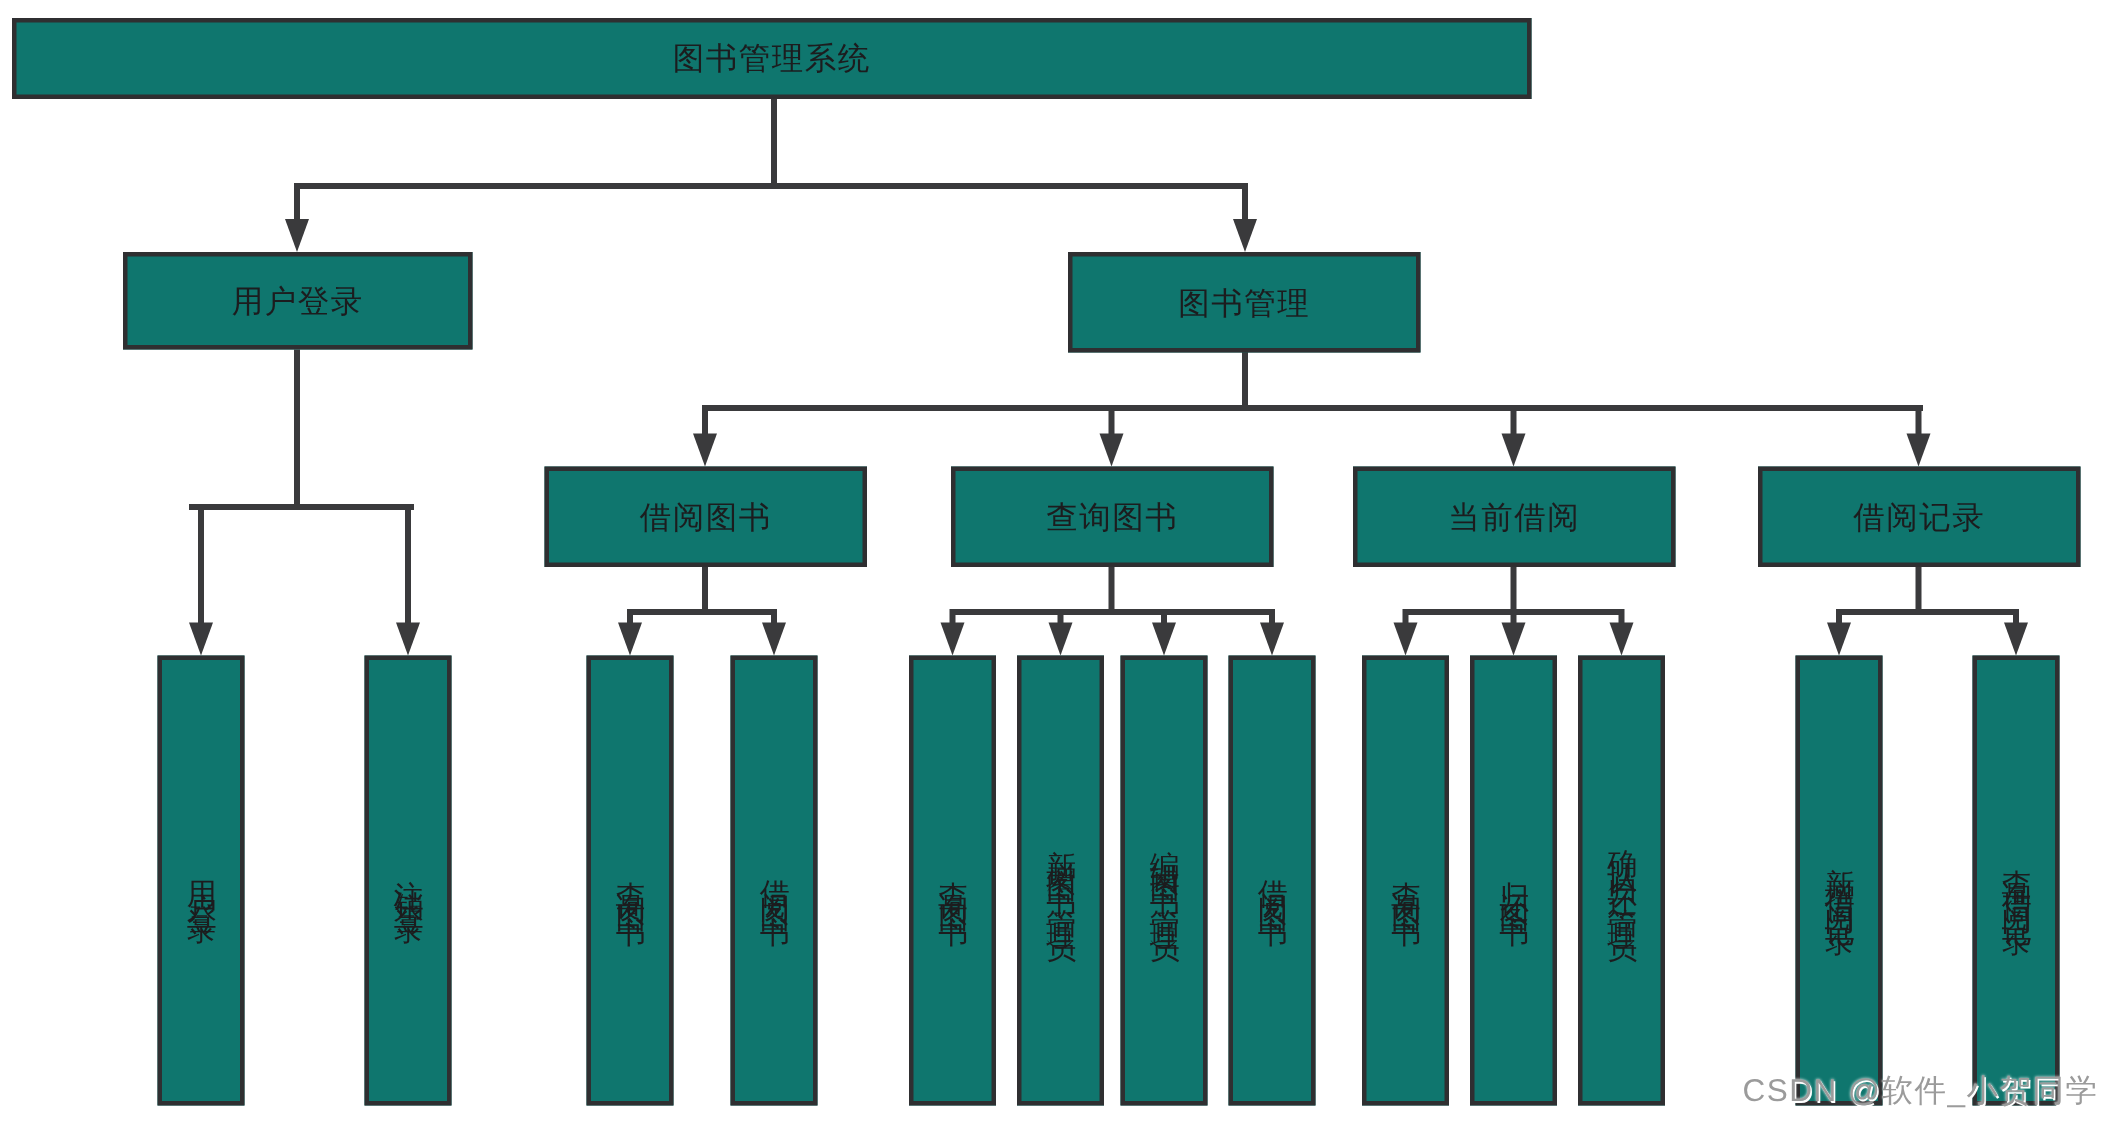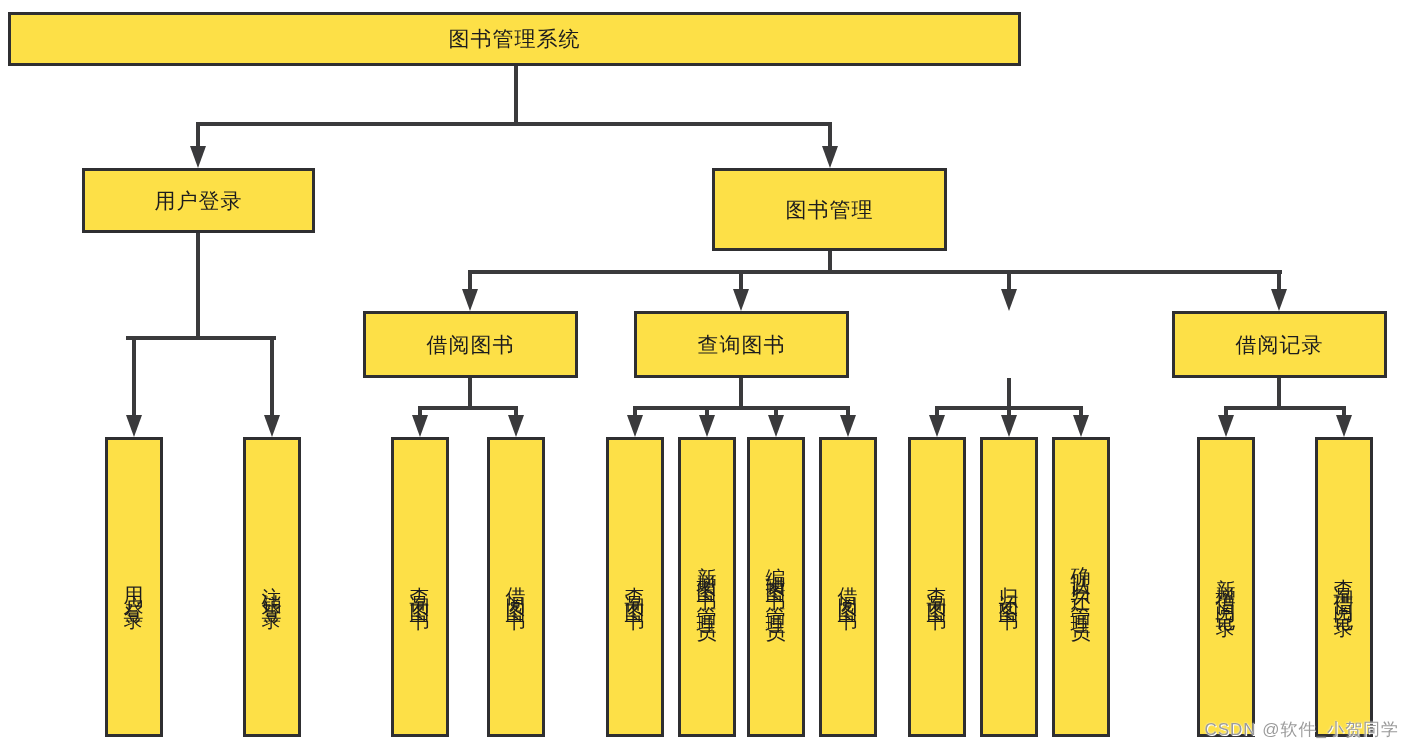--- a/index.html
+++ b/index.html
@@ -15,38 +15,38 @@
     width:1405px;height:747px;
     background:var(--bg);
     font-family:"Liberation Sans","DejaVu Sans",sans-serif;
     overflow:hidden;
   }
   
   .node{
     position:absolute;
     box-sizing:border-box;
     border:3px solid var(--border);
-    background:#fde047;
+    background:#0f766e;
     display:flex;align-items:center;justify-content:center;
     color:var(--text);
     font-size:21px;
     letter-spacing:1px;
   }
   .node.vtext{
     writing-mode:vertical-rl;
     text-orientation:mixed;
     font-size:20px;
     letter-spacing:8px;
     line-height:1;
   }
   
   .n-root{left:8px;top:12px;width:1013px;height:54px;}
   
   .n-user-login{left:82px;top:168px;width:233px;height:65px;}
-  .n-book-mgmt{left:712px;top:168px;width:235px;height:83px;}
+  .n-book-mgmt{left:712px;top:168px;width:235px;height:67px;}
   
   .lvl3{top:311px;height:67px;width:215px;}
   .n-nb{left:363px;}
   .n-bb{left:634px;}
   .n-cb{left:902px;}
   .n-br{left:1172px;}
   
   .leaf{top:437px;height:300px;width:58px;}
   .n-ul-login{left:105px;}
   .n-ul-logout{left:243px;}
@@ -102,21 +102,21 @@
   .c-br-h{left:1224px;top:406px;width:122px;}
   
   .dleaf{top:410px;height:27px;}
   .d-nb1{left:412px;} .d-nb2{left:508px;}
   .d-bb1{left:627px;} .d-bb2{left:699px;} .d-bb3{left:768px;} .d-bb4{left:840px;}
   .d-cb1{left:929px;} .d-cb2{left:1001px;} .d-cb3{left:1073px;}
   .d-br1{left:1218px;} .d-br2{left:1336px;}
   
   .watermark{
     position:absolute;right:6px;bottom:6px;
-    font-size:17px;color:var(--wm);z-index:5;
+    font-size:21px;color:var(--wm);z-index:5;
     text-shadow:0 0 2px #fff,1px 1px 0 #fff;
     letter-spacing:1px;white-space:nowrap;
   }
 </style>
 </head>
 <body>
 
 <div id="stage">
 
   <div class="vline c-root-v"></div>
@@ -157,20 +157,21 @@
   <div class="drop dleaf d-br1"></div>
   <div class="drop dleaf d-br2"></div>
 
   <div class="node n-root">图书管理系统</div>
 
   <div class="node n-user-login">用户登录</div>
   <div class="node n-book-mgmt">图书管理</div>
 
   <div class="node lvl3 n-nb">借阅图书</div>
   <div class="node lvl3 n-bb">查询图书</div>
+  <div class="node lvl3 n-cb">当前借阅</div>
   <div class="node lvl3 n-br">借阅记录</div>
 
   <div class="node vtext leaf n-ul-login">用户登录</div>
   <div class="node vtext leaf n-ul-logout">注销登录</div>
 
   <div class="node vtext leaf n-nb-query">查询图书</div>
   <div class="node vtext leaf n-nb-borrow">借阅图书</div>
 
   <div class="node vtext leaf n-bb-query">查询图书</div>
   <div class="node vtext leaf n-bb-add">新增图书（管理员）</div>

